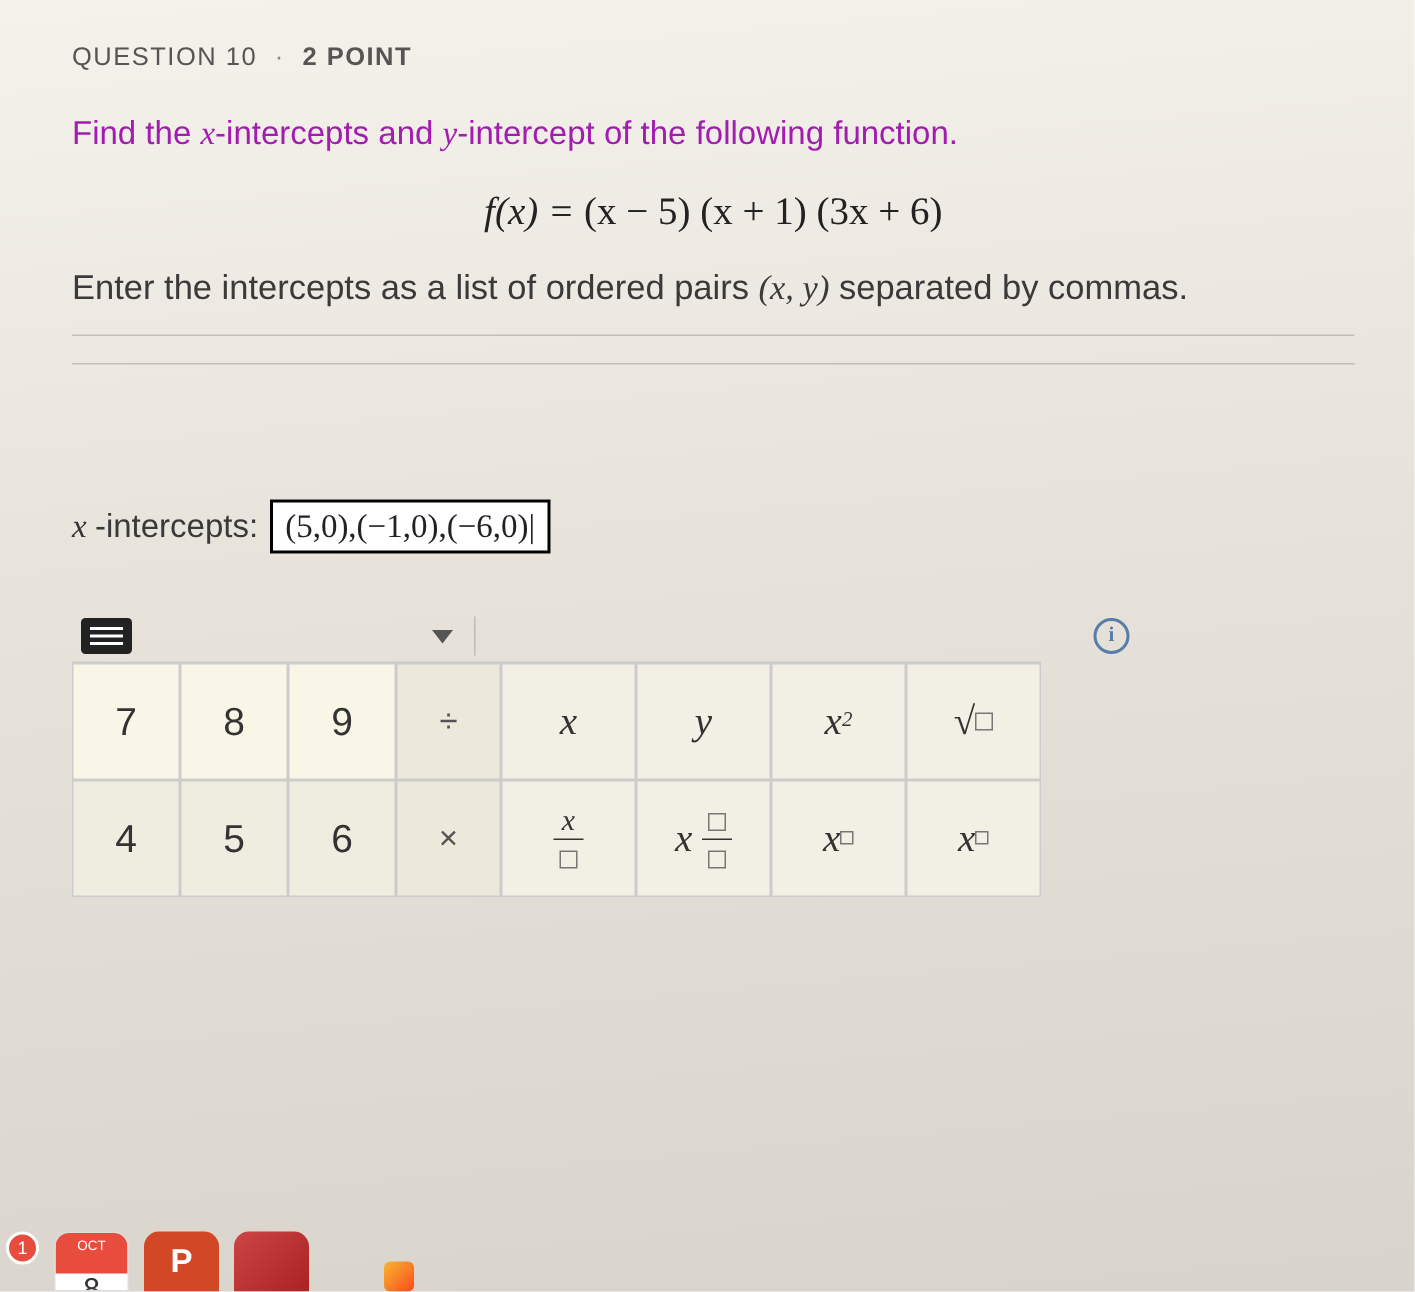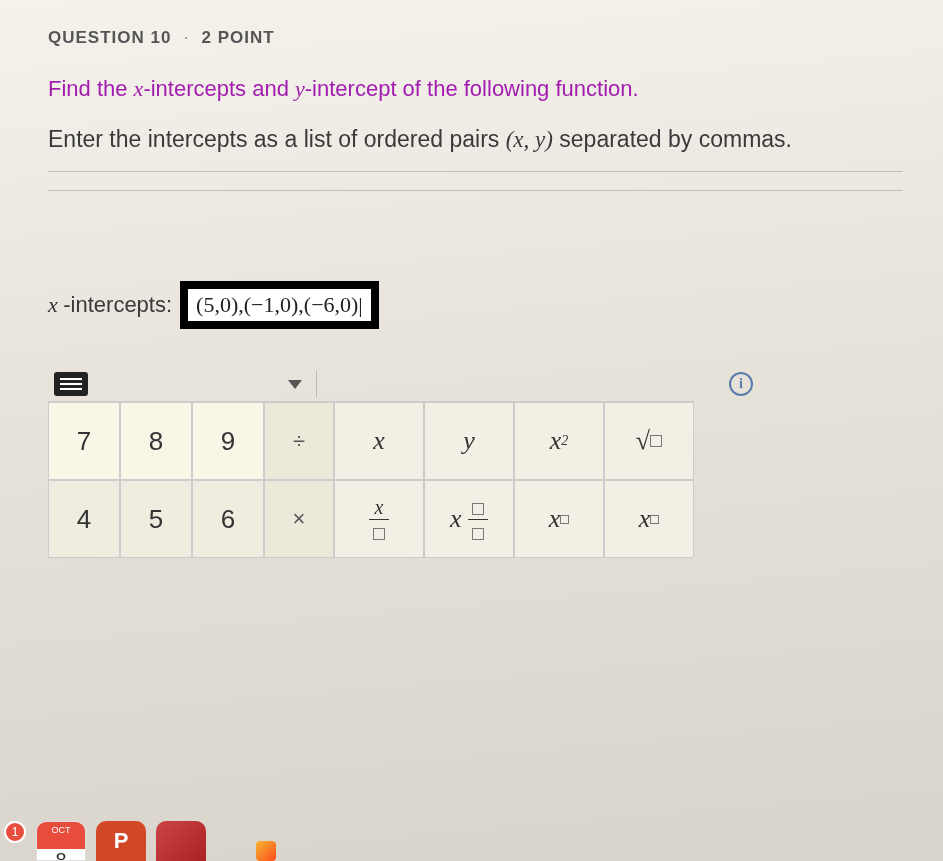--- a/index.html
+++ b/index.html
@@ -14,21 +14,21 @@
   }
   .page {
     padding: 28px 40px 0 48px;
   }
   .qheader {
     font-size: 17px;
     letter-spacing: 1px;
     color: #555;
     margin-bottom: 28px;
   }
-  .qheader .qnum { font-weight: 700; }
+  .qheader .qnum { font-weight: 400; }
   .qheader .dot { margin: 0 6px; color: #888; }
   .qheader .pts { font-weight: 700; }
   .prompt1 {
     font-size: 22px;
     color: #a21caf;
     margin-bottom: 24px;
   }
   .equation {
     text-align: center;
     font-family: "Times New Roman", serif;
@@ -59,21 +59,21 @@
     font-family: "Times New Roman", serif;
     color: #333;
     margin-bottom: 42px;
     display: flex;
     align-items: center;
     gap: 8px;
   }
   .ans-line .lbl-txt { font-family: -apple-system, Arial, sans-serif; font-style: normal; font-size: 22px; color:#3a3a3a;}
   .ans-line .ivar { font-style: italic; font-family:"Times New Roman", serif;}
   .mathbox {
-    border: 8px solid #000000;
+    border: 2px solid #000000;
     background: #fff;
     padding: 2px 8px;
     font-family: "Times New Roman", serif;
     font-style: normal;
     font-size: 22px;
     color: #222;
     min-height: 30px;
     line-height: 28px;
     display:inline-block;
   }
@@ -210,20 +210,23 @@
   <div class="qheader">
     <span class="qnum"><span>QUESTION</span> <span>10</span></span>
     <span class="dot">·</span>
     <span class="pts">2 POINT</span>
   </div>
 
   <p class="prompt1">
     <span>Find the </span><i style="font-family:'Times New Roman',serif">x</i><span>-intercepts and </span><i style="font-family:'Times New Roman',serif">y</i><span>-intercept of the following function.</span>
   </p>
 
+  <div class="equation">
+    <span>f(x) = </span><span class="rm" style="font-style:normal">(x − 5) (x + 1) (3x + 6)</span>
+  </div>
 
   <p class="prompt2">
     <span>Enter the intercepts as a list of ordered pairs </span><span style="font-family:'Times New Roman',serif; font-style:italic">(x, y)</span><span> separated by commas.</span>
   </p>
 
   <hr class="hr">
 
 
   <hr class="hr">
 

